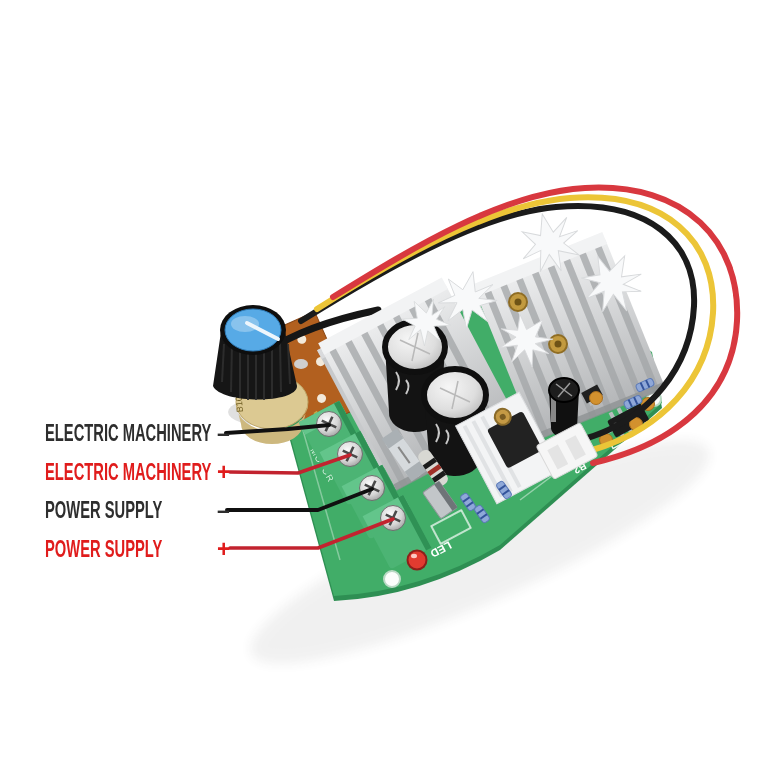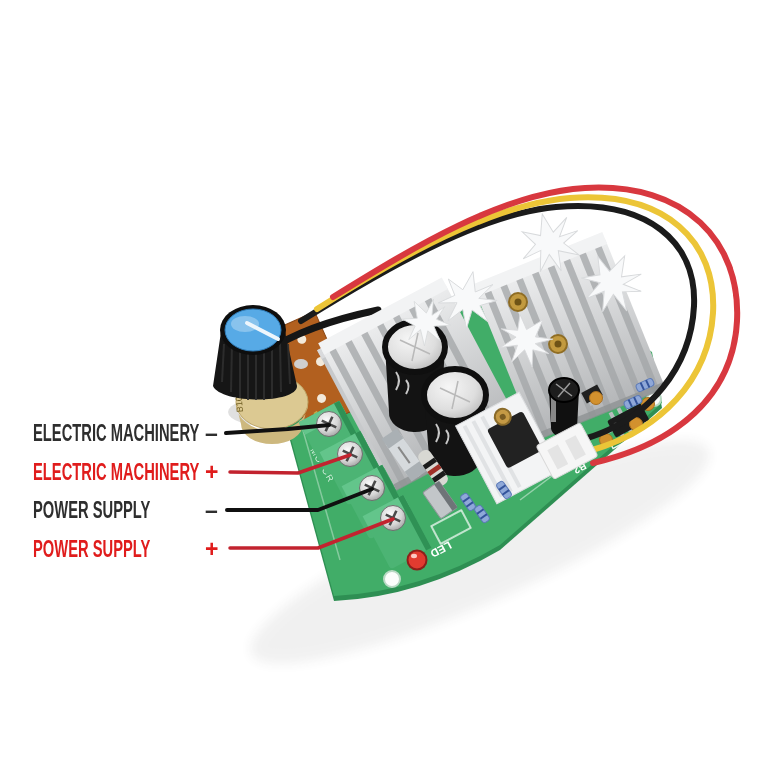--- a/index.html
+++ b/index.html
@@ -1,19 +1,19 @@
 <!DOCTYPE html>
 <html><head>
 <meta charset="utf-8">
 <style>
   html,body{margin:0;padding:0;background:#ffffff;}
   .stage{position:relative;width:768px;height:768px;background:#ffffff;overflow:hidden;
          font-family:"Liberation Sans",sans-serif;}
   .stage svg{display:block;position:absolute;left:0;top:0;}
-  .label-row{position:absolute;left:0;width:280px;height:26px;}
+  .label-row{position:absolute;left:12px;width:280px;height:26px;}
   .label-text{position:absolute;left:33px;top:0;display:inline-block;white-space:nowrap;
               font-weight:800;font-size:23px;line-height:26px;letter-spacing:0px;
               transform:scaleX(.64);transform-origin:0 50%;}
   .label-sign{position:absolute;left:205px;top:0;font-weight:800;font-size:23px;line-height:26px;}
   .c-black{color:#2e2e2e;}
   .c-red{color:#e01c1c;}
 </style>
 </head>
 <body>
 

